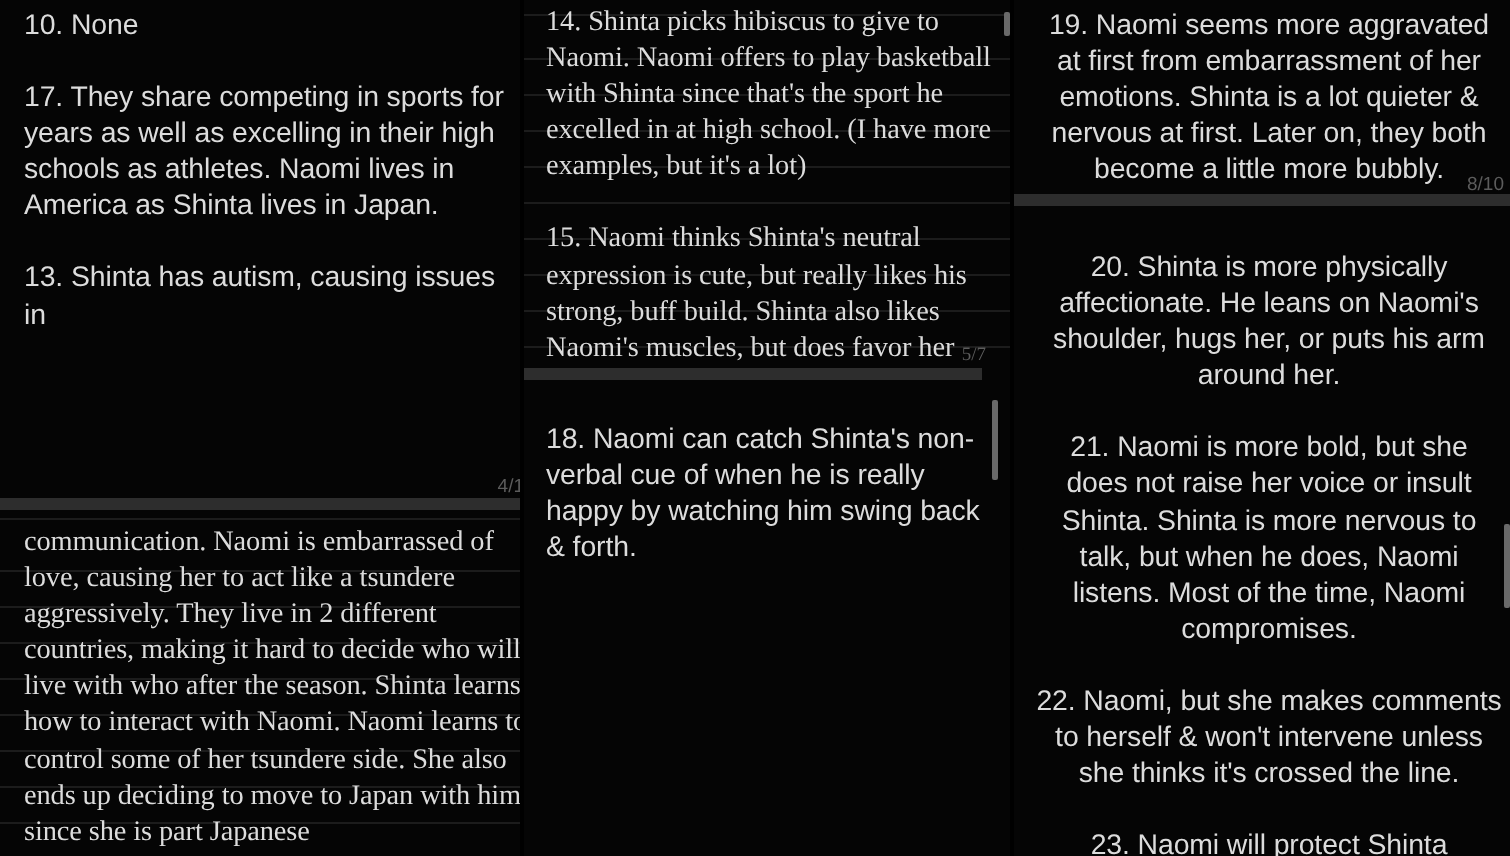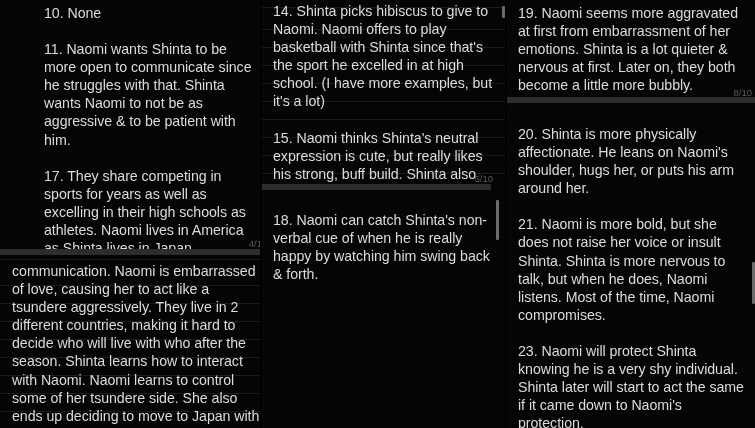--- a/index.html
+++ b/index.html
@@ -1,57 +1,56 @@
 <!DOCTYPE html>
 <html><head>
 <meta charset="utf-8">
 <style>
   html, body { margin: 0; padding: 0; background: #000; }
   body { width: 755px; height: 428px; overflow: hidden; position: relative;
          font-family: "Liberation Sans", "DejaVu Sans", sans-serif; color: #dcdcdc; }
   .col { position: absolute; top: 0; height: 428px; overflow: hidden; background: #050505; }
   .col1 { left: 0; width: 260px; }
   .col2 { left: 262px; width: 243px; }
-  .col3 { left: 507px; width: 248px; }
+  .col3 { left: 507px; width: 248px; text-align: center; }
   .pane { position: absolute; left: 0; right: 0; overflow: hidden; }
-  .pane.ruled { background-image: repeating-linear-gradient(to bottom, transparent 0, transparent 17px, #1c1c1c 17px, #1c1c1c 18px); }
+  .pane.ruled { background-image: repeating-linear-gradient(to bottom, transparent 0, transparent 17px, #1c1c1c 17px, #1c1c1c 18px); font-family: Liberation Serif, serif; }
   .txt { position: absolute; left: 12px; right: 4px; font-size: 14.2px; line-height: 18.1px; letter-spacing: -0.05px; white-space: normal; }
   .para { margin: 0 0 18px 0; }
   .sep { position: absolute; left: 0; right: 0; height: 6px; background: #2d2d2d; }
   .pageno { position: absolute; right: 4px; font-size: 9.5px; color: #5c5c5c; }
   .scroll { position: absolute; width: 3px; background: #6a6a6a; border-radius: 1px; }
 </style>
 </head>
 <body>
 
 <div class="col col1">
   <div class="pane" style="top:0;height:250px;">
-    <div class="txt" style="top:4px;margin-left:32px;">
+    <div class="txt" style="top:4px;">
       <p class="para">10. None</p>
-      <p class="para">11. Naomi wants Shinta to be more open to communicate since he struggles with that. Shinta wants Naomi to not be as aggressive &amp; to be patient with him.</p>
       <p class="para">17. They share competing in sports for years as well as excelling in their high schools as athletes. Naomi lives in America as Shinta lives in Japan.</p>
       <p class="para">13. Shinta has autism, causing issues in</p>
     </div>
     <span class="pageno" style="top:238px;right:-2px;">4/1</span>
   </div>
   <div class="sep" style="top:249px;"></div>
   <div class="pane ruled" style="top:258px;height:170px;background-position:0 10px;">
     <div class="txt" style="top:4px;right:-6px;">
       <p class="para">communication. Naomi is embarrassed of love, causing her to act like a tsundere aggressively. They live in 2 different countries, making it hard to decide who will live with who after the season. Shinta learns how to interact with Naomi. Naomi learns to control some of her tsundere side. She also ends up deciding to move to Japan with him since she is part Japanese</p>
     </div>
   </div>
 </div>
 
 <div class="col col2">
   <div class="pane ruled" style="top:0;height:184px;background-position:0 12px;">
     <div class="txt" style="top:2px;left:11px;">
       <p class="para">14. Shinta picks hibiscus to give to Naomi. Naomi offers to play basketball with Shinta since that's the sport he excelled in at high school. (I have more examples, but it's a lot)</p>
       <p class="para">15. Naomi thinks Shinta's neutral expression is cute, but really likes his strong, buff build. Shinta also likes Naomi's muscles, but does favor her long hair &amp; smile.</p>
     </div>
-    <span class="pageno" style="top:173px;right:12px;">5/10</span>
+    <span class="pageno" style="top:173px;right:12px;">5/7</span>
     <div class="scroll" style="right:0;top:6px;height:12px;"></div>
   </div>
   <div class="sep" style="top:184px;right:14px;"></div>
   <div class="pane" style="top:192px;height:236px;">
     <div class="txt" style="top:19px;left:11px;">
       <p class="para">18. Naomi can catch Shinta's non-verbal cue of when he is really happy by watching him swing back &amp; forth.</p>
     </div>
     <div class="scroll" style="left:234px;top:8px;height:40px;"></div>
   </div>
 </div>
@@ -61,17 +60,18 @@
     <div class="txt" style="top:4px;left:11px;">
       <p class="para">19. Naomi seems more aggravated at first from embarrassment of her emotions. Shinta is a lot quieter &amp; nervous at first. Later on, they both become a little more bubbly.</p>
     </div>
     <span class="pageno" style="top:87px;right:3px;">8/10</span>
   </div>
   <div class="sep" style="top:97px;"></div>
   <div class="pane" style="top:104px;height:324px;">
     <div class="txt" style="top:21px;left:11px;">
       <p class="para">20. Shinta is more physically affectionate. He leans on Naomi's shoulder, hugs her, or puts his arm around her.</p>
       <p class="para">21. Naomi is more bold, but she does not raise her voice or insult Shinta. Shinta is more nervous to talk, but when he does, Naomi listens. Most of the time, Naomi compromises.</p>
+      <p class="para">22. Naomi, but she makes comments to herself &amp; won't intervene unless she thinks it's crossed the line.</p>
       <p class="para">23. Naomi will protect Shinta knowing he is a very shy individual. Shinta later will start to act the same if it came down to Naomi's protection.</p>
     </div>
     <div class="scroll" style="right:0;top:158px;height:42px;"></div>
   </div>
 </div>
 
 </body></html>

